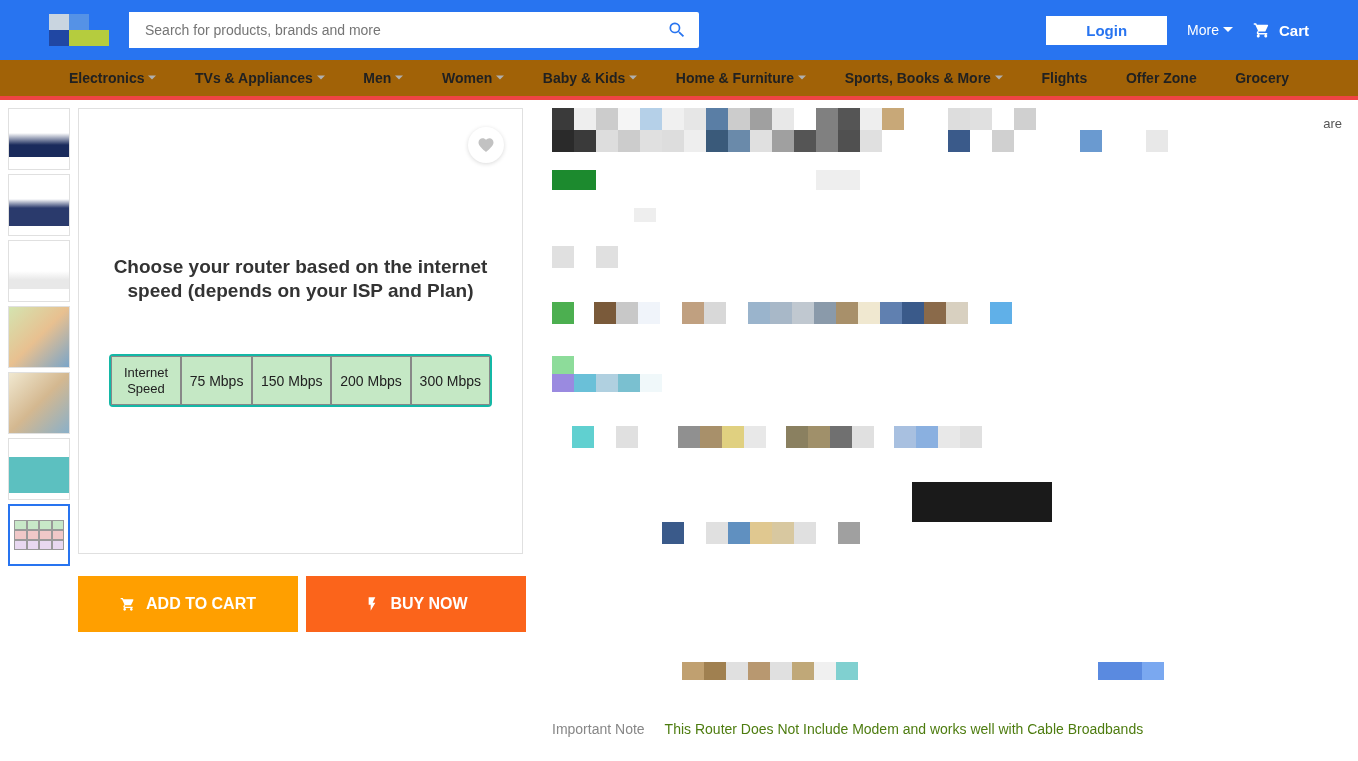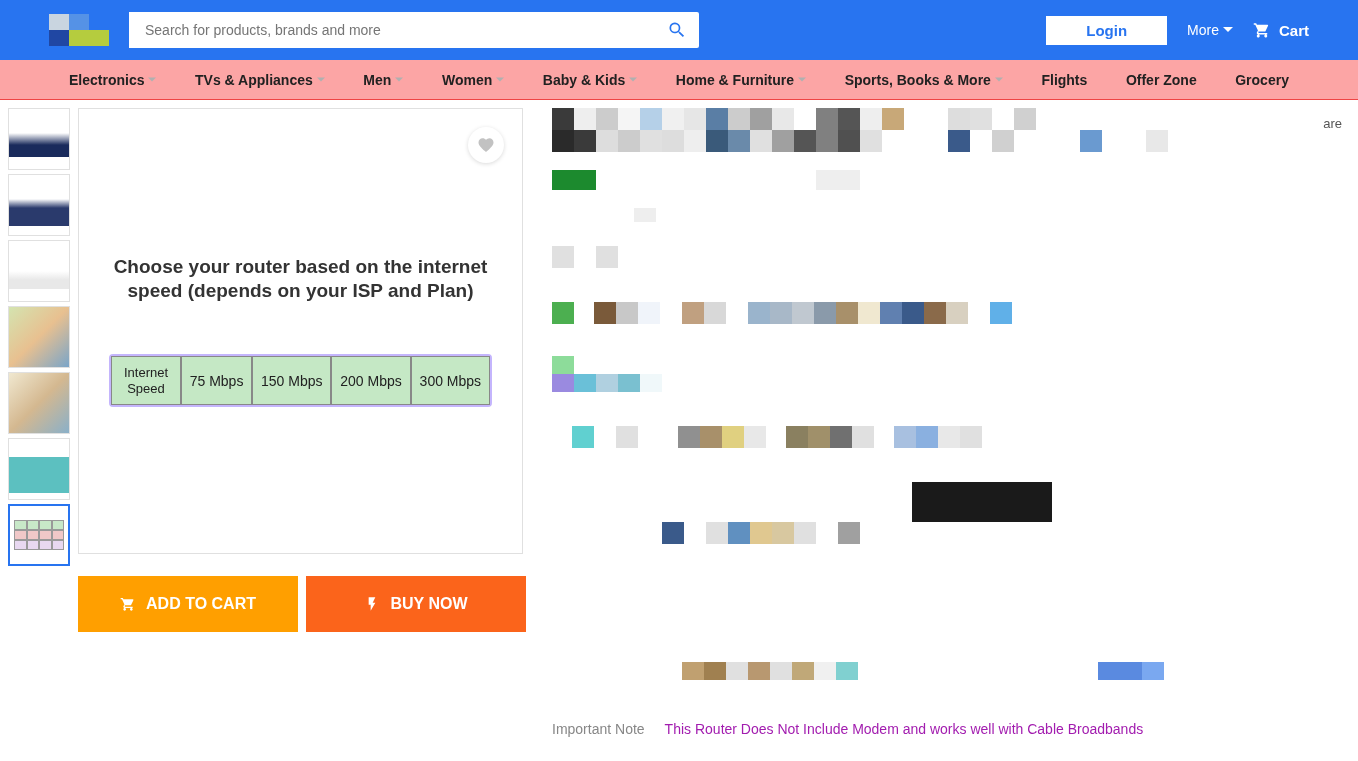--- a/index.html
+++ b/index.html
@@ -22,21 +22,21 @@
 .search-btn { width: 44px; height: 100%; display: flex; align-items: center; justify-content: center; background: none; border: none; cursor: pointer; }
 .search-btn svg { width: 20px; height: 20px; fill: #2874f0; }
 
 .login-btn { background: #fff; color: #2874f0; font-weight: 600; padding: 6px 40px; border: none; cursor: pointer; font-size: 15px; margin-left: auto; }
 .more-link { color: #fff; font-weight: 500; display: flex; align-items: center; gap: 4px; cursor: pointer; }
 .more-link svg { width: 10px; height: 10px; fill: #fff; }
 .cart-link { color: #fff; font-weight: 600; display: flex; align-items: center; gap: 8px; cursor: pointer; font-size: 15px; }
 .cart-link svg { width: 18px; height: 18px; fill: #fff; }
 
 
-.navbar { border-bottom: 1px solid #ef4444; height: 40px; background: #fca5a5; }
+.navbar { border-bottom: 4px solid #ef4444; height: 40px; background: #a16207; }
 .nav-inner { max-width: 1260px; margin: 0 auto; height: 100%; display: flex; align-items: center; justify-content: space-between; padding: 0 20px; }
 .nav-item { font-weight: 600; font-size: 14px; cursor: pointer; display: flex; align-items: center; gap: 4px; color: #212121; }
 .nav-item svg { width: 8px; height: 8px; fill: #b0b0b0; }
 
 
 .main { max-width: 1358px; margin: 0 auto; display: flex; padding: 8px; gap: 16px; }
 .left-col { display: flex; gap: 8px; }
 .thumbs { display: flex; flex-direction: column; gap: 4px; }
 .thumb { width: 62px; height: 62px; border: 1px solid #e0e0e0; cursor: pointer; display: flex; align-items: center; justify-content: center; font-size: 8px; color: #999; position: relative; overflow: hidden; }
 .thumb.active { border: 2px solid #2874f0; }
@@ -53,21 +53,21 @@
 .mini-row:nth-child(1) .mini-cell { background: #c8e8c8; }
 .mini-row:nth-child(2) .mini-cell { background: #f0c8c8; }
 .mini-row:nth-child(3) .mini-cell { background: #e8d8f0; }
 
 .image-box { width: 445px; height: 446px; border: 1px solid #e0e0e0; position: relative; padding: 20px; }
 .wish-btn { position: absolute; top: 18px; right: 18px; width: 36px; height: 36px; border-radius: 50%; background: #fff; box-shadow: 0 1px 4px rgba(0,0,0,.15); display: flex; align-items: center; justify-content: center; cursor: pointer; }
 .wish-btn svg { width: 18px; height: 18px; fill: #c2c2c2; }
 
 .image-content { display: flex; flex-direction: column; align-items: flex-start; justify-content: center; height: 100%; padding: 10px; }
 .ic-title { font-size: 19px; font-weight: 600; text-align: center; color: #333; margin-bottom: 50px; line-height: 1.3; }
-.speedtable { border: 2px solid #c4b5fd; border-radius: 4px; border-collapse: separate; border-spacing: 0; width: 100%; }
+.speedtable { border: 2px solid #14b8a6; border-radius: 4px; border-collapse: separate; border-spacing: 0; width: 100%; }
 .speedtable th, .speedtable td { border: 1px solid #888; padding: 8px 6px; text-align: center; font-size: 14px; }
 .speedtable .r1 td, .speedtable .r1 th { background: #c5e8c5; }
 .speedtable .r2 td, .speedtable .r2 th { background: #f2c8c8; }
 .speedtable .r3 td, .speedtable .r3 th { background: #e5d5f0; font-size: 17px; }
 .speedtable th { font-weight: normal; width: 70px; font-size: 13px; line-height: 1.2; }
 .note { font-size: 12px; color: #555; margin-top: 14px; line-height: 1.4; }
 
 .cta-row { display: flex; gap: 8px; margin-top: 10px; }
 .cta { flex: 1; height: 56px; border: none; color: #fff; font-size: 16px; font-weight: 600; display: flex; align-items: center; justify-content: center; gap: 10px; cursor: pointer; }
 .cta svg { width: 16px; height: 16px; fill: #fff; }
@@ -79,21 +79,21 @@
 
 .right-col { flex: 1; padding-left: 10px; position: relative; }
 .share-word { position: absolute; top: 8px; right: 8px; font-size: 13px; color: #555; }
 .mosaic { margin-bottom: 18px; }
 .mosaic-row { display: flex; gap: 0; margin-bottom: 0; }
 .mosaic-row .mb { height: 22px; }
 .spacer { height: 16px; }
 
 .important-row { display: flex; gap: 20px; font-size: 14px; margin-top: 37px; }
 .important-label { color: #878787; font-weight: 500; }
-.important-text { color: #a21caf; }
+.important-text { color: #4d7c0f; }
 
 </style>
 </head>
 <body>
 
 <div class="header">
   <div class="header-inner">
     <div class="logo-block">
       <div class="lb1"></div>
         <div class="lb2"></div>

